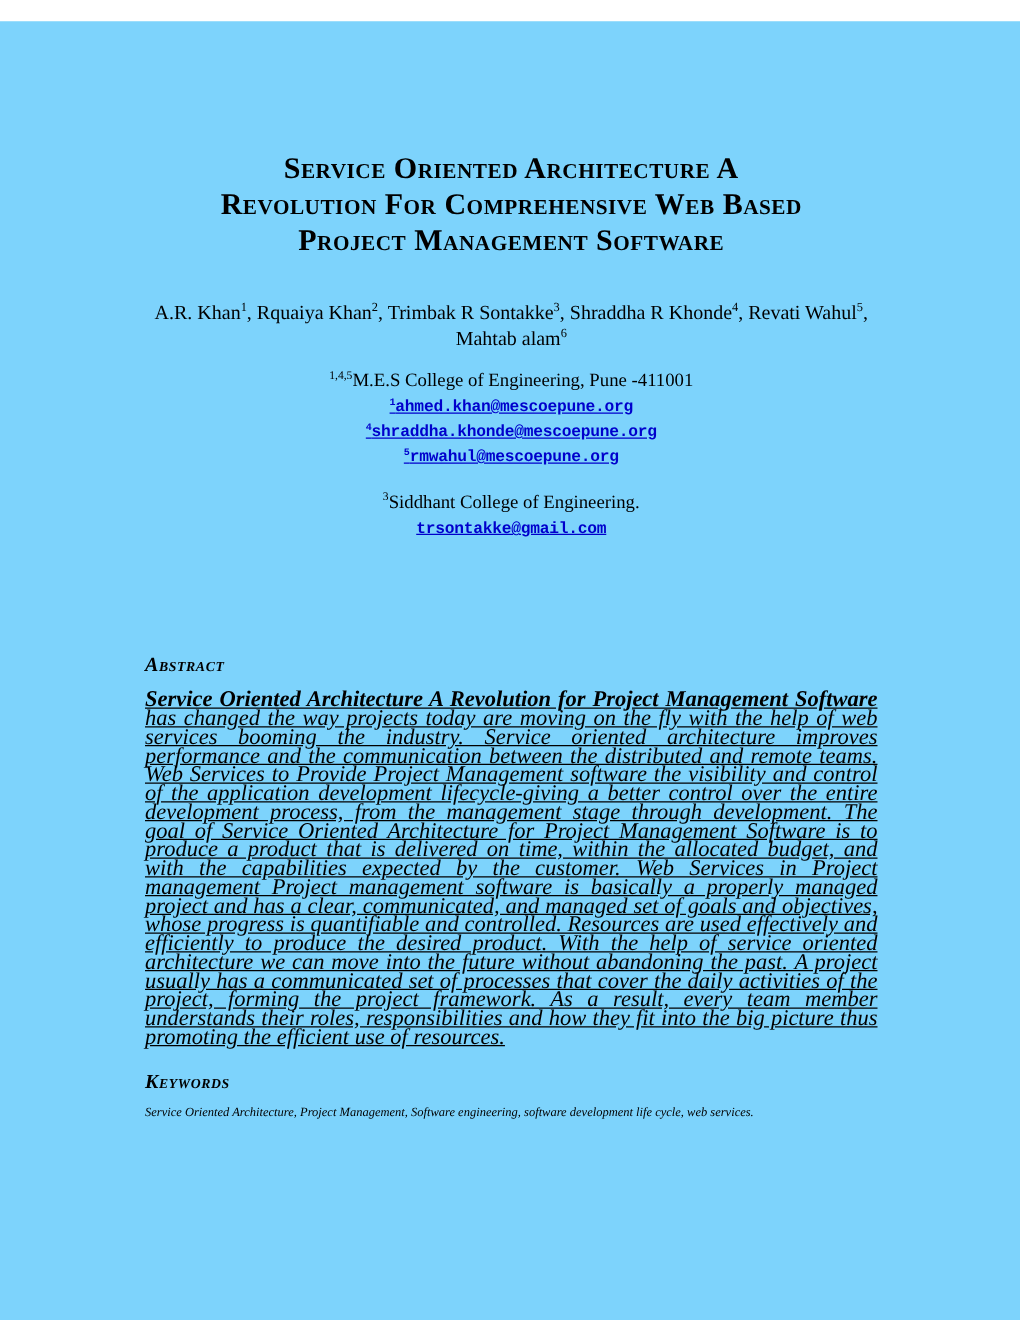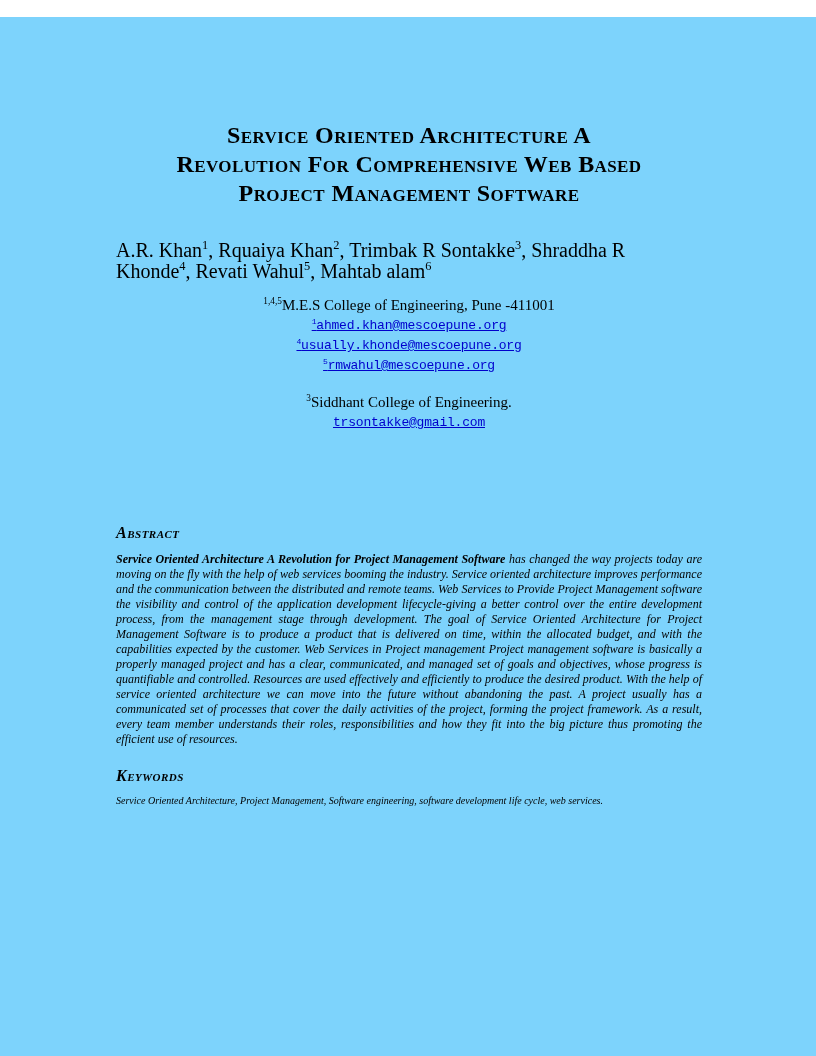--- a/index.html
+++ b/index.html
@@ -20,53 +20,55 @@
     text-align: center;
     font-size: 24px;
     line-height: 29px;
     font-weight: 700;
     font-variant: small-caps;
     letter-spacing: 0.4px;
   }
   .title-line { display: block; }
   .authors {
     margin: 32px auto 0;
-    font-size: 20px;
+    text-align: center;
+    font-size: 16px;
     line-height: 21px;
     max-width: 586px;
   }
   sup { font-size: 0.62em; line-height: 0; vertical-align: super; }
   .affil { text-align: center; }
   .affil-group-first { margin-top: 14px; }
   .affil-group { margin-top: 18px; }
   .affil-name { margin: 0; font-size: 15px; line-height: 19px; }
-  .email-line { margin: 0; font-size: 13px; line-height: 19px; }
+  .email-line { margin: 0; font-size: 13px; line-height: 19px; font-weight: bold; }
   .email-link {
     font-family: "Liberation Mono", monospace;
     font-size: 13px;
     color: #0000cc;
     text-decoration: underline;
     letter-spacing: -0.2px;
   }
   .email-link sup { color: #0000cc; }
   .section-heading {
     margin: 0;
     font-size: 16px;
     font-weight: 700;
     font-style: italic;
     font-variant: small-caps;
     letter-spacing: 0.5px;
   }
   .abstract-section { margin-top: 92px; }
   .abstract-body {
     margin: 10px 0 0;
-    font-size: 12px;
+    font-size: 18px;
     line-height: 15px;
     font-style: italic;
     text-align: justify;
+    text-decoration: underline;
   }
   .abstract-lead { font-weight: 700; }
   .keywords-section { margin-top: 20px; }
   .keywords-body {
     margin: 8px 0 0;
     font-size: 10px;
     line-height: 16px;
     font-style: italic;
     text-align: left;
   }
@@ -80,21 +82,21 @@
     <span class="title-line">Service Oriented Architecture A</span>
     <span class="title-line">Revolution For Comprehensive Web Based</span>
     <span class="title-line">Project Management Software</span>
   </h1>
 
   <p class="authors"><span>A.R. Khan</span><sup>1</sup><span>, Rquaiya Khan</span><sup>2</sup><span>, Trimbak R Sontakke</span><sup>3</sup><span>, Shraddha R Khonde</span><sup>4</sup><span>, Revati Wahul</span><sup>5</sup><span>, Mahtab alam</span><sup>6</sup></p>
 
   <div class="affil affil-group-first">
     <p class="affil-name"><sup>1,4,5</sup><span>M.E.S College of Engineering, Pune -411001</span></p>
     <p class="email-line"><a href="#" class="email-link"><sup>1</sup><span>ahmed.khan@mescoepune.org</span></a></p>
-    <p class="email-line"><a href="#" class="email-link"><sup>4</sup><span>usually.khonde@mescoepune.org</span></a></p>
+    <p class="email-line"><a href="#" class="email-link"><sup>4</sup><span>shraddha.khonde@mescoepune.org</span></a></p>
     <p class="email-line"><a href="#" class="email-link"><sup>5</sup><span>rmwahul@mescoepune.org</span></a></p>
   </div>
 
 
   <div class="affil affil-group">
     <p class="affil-name"><sup>3</sup><span>Siddhant College of Engineering.</span></p>
     <p class="email-line"><a href="#" class="email-link"><span>trsontakke@gmail.com</span></a></p>
   </div>
 
 

